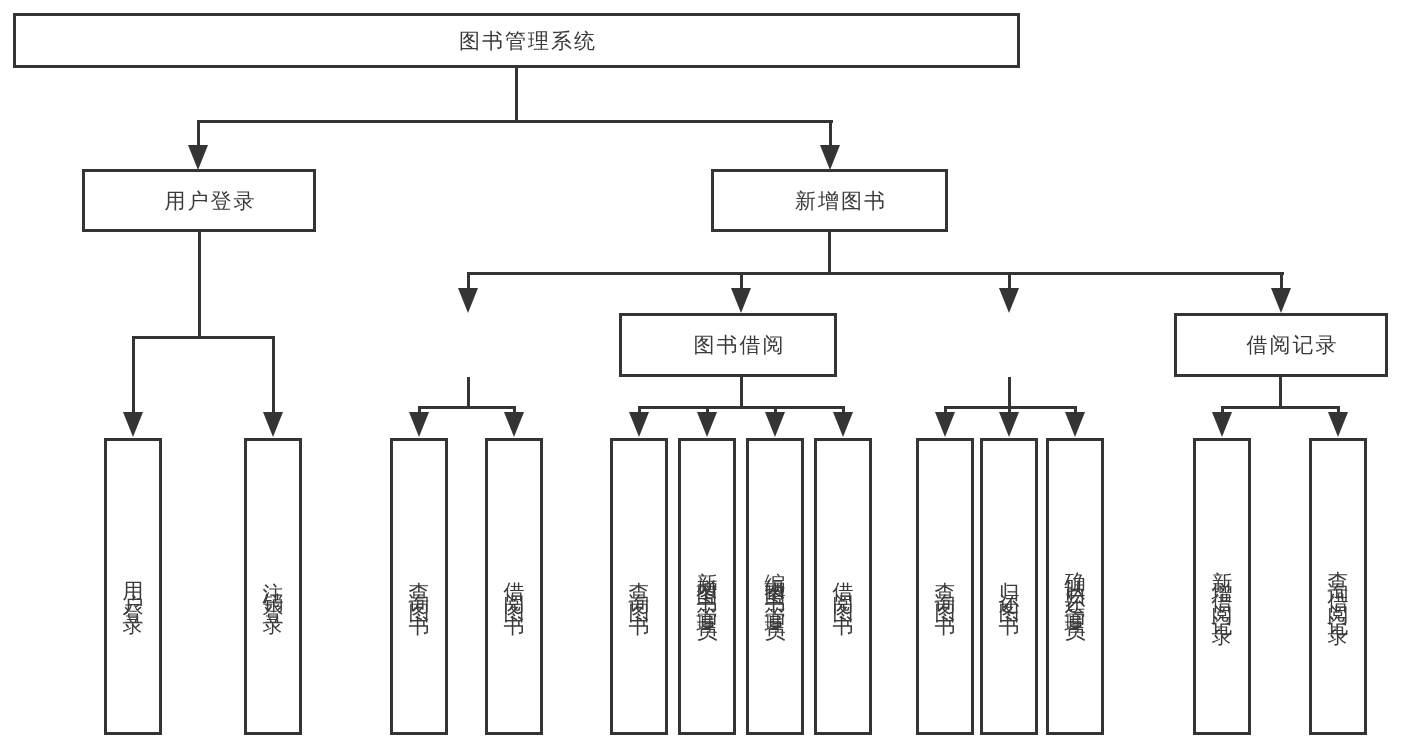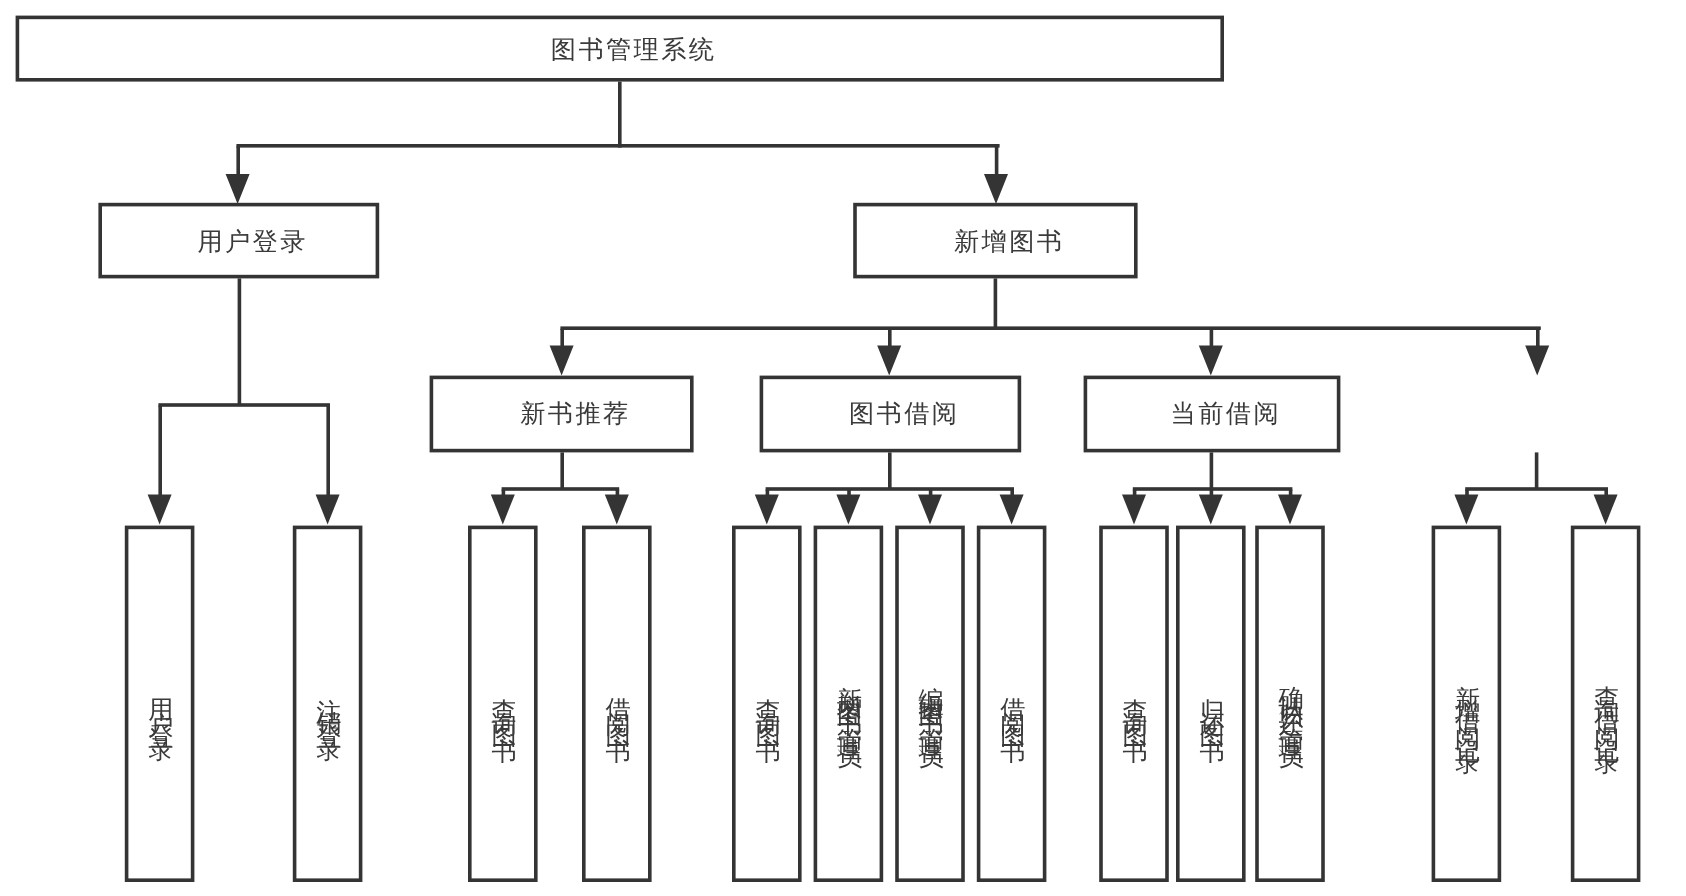--- a/index.html
+++ b/index.html
@@ -40,28 +40,25 @@
     <span>图书管理系统</span>
   </div>
 
   <div class="box h" style="left:82px;top:169px;width:234px;height:63px;">
     <span>用户登录</span>
   </div>
   <div class="box h" style="left:711px;top:169px;width:237px;height:63px;">
     <span>新增图书</span>
   </div>
 
-  <div class="box h" style="left:358px;top:313px;width:220px;height:64px;">
-    <span>新书推荐</span>
-  </div>
-  <div class="box h" style="left:633px;top:313px;width:218px;height:64px;">
+  <div class="box h" style="left:619px;top:313px;width:218px;height:64px;">
     <span>图书借阅</span>
   </div>
-  <div class="box h" style="left:903px;top:313px;width:214px;height:64px;">
-    <span>当前借阅</span>
+  <div class="box h" style="left:1174px;top:313px;width:214px;height:64px;">
+    <span>借阅记录</span>
   </div>
 
   <div class="box v" style="left:104px;top:438px;width:58px;height:297px;">
     <span>用户登录</span>
   </div>
   <div class="box v" style="left:244px;top:438px;width:58px;height:297px;">
     <span>注销登录</span>
   </div>
   <div class="box v" style="left:390px;top:438px;width:58px;height:297px;">
     <span>查询图书</span>

